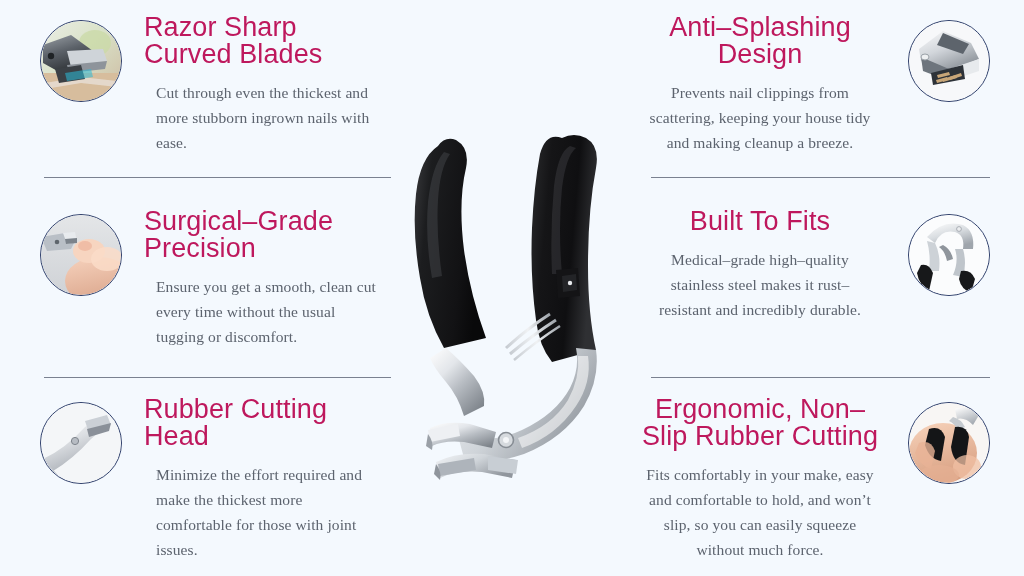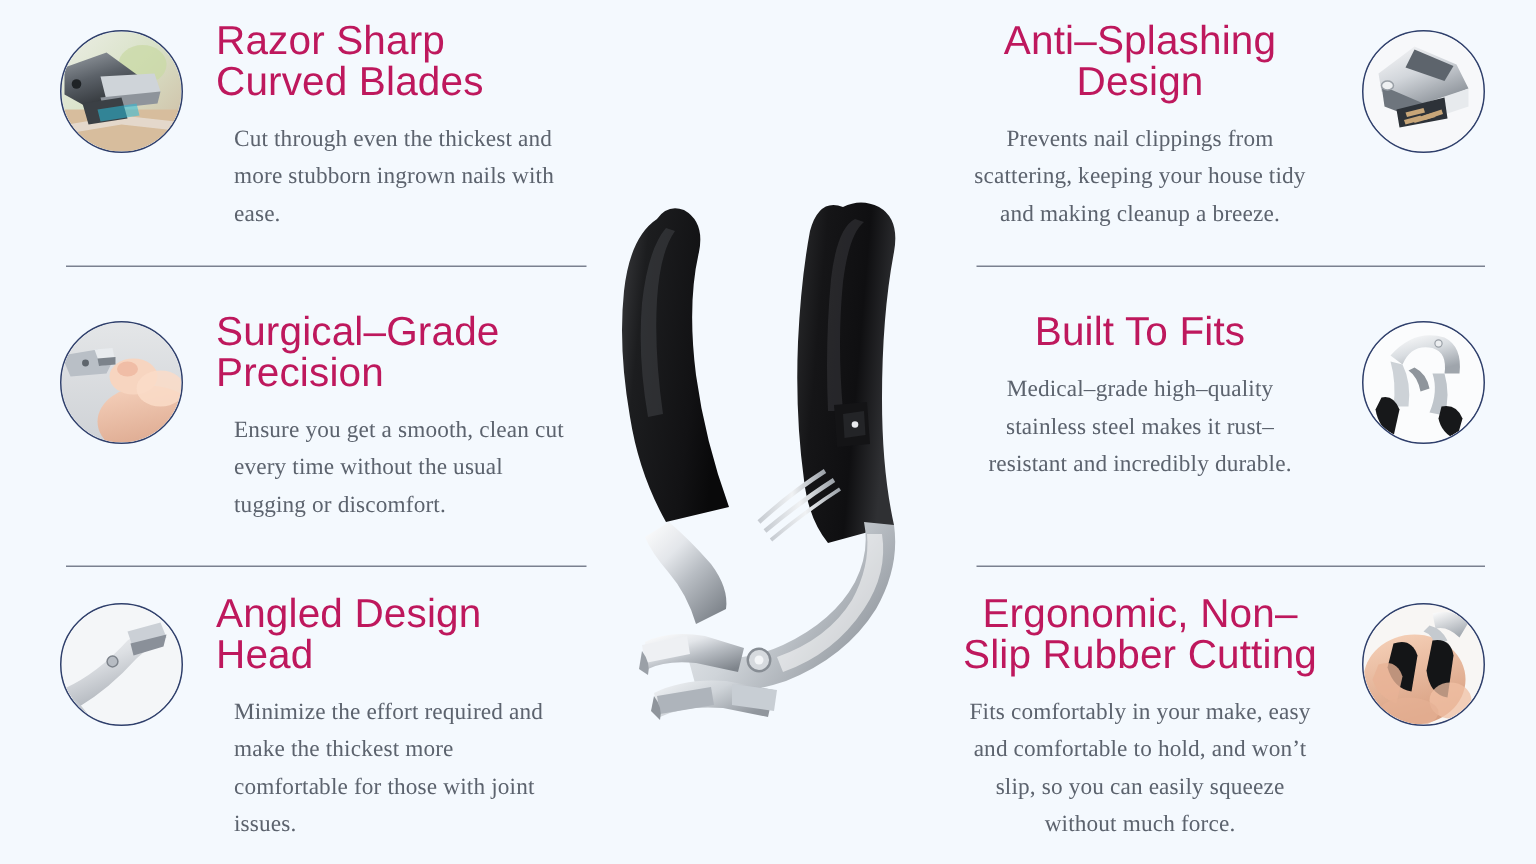--- a/index.html
+++ b/index.html
@@ -201,21 +201,21 @@
             <rect width="80" height="80" fill="#f4f6f8"></rect>
             <path d="M2 56 Q24 46 44 24 L56 16 L64 24 L50 36 Q32 56 12 68 Z" fill="url(#t3m)"></path>
             <path d="M44 18 L66 12 L70 22 L48 30 Z" fill="#cbd0d6"></path>
             <path d="M46 26 L70 20 L68 28 L48 34 Z" fill="#8a9099"></path>
             <circle cx="34" cy="38" r="3.6" fill="#b7bcc3" stroke="#7e848c" stroke-width="1"></circle>
             <path d="M8 62 Q16 70 22 80 L14 80 Q8 70 2 66 Z" fill="#c3c8ce"></path>
           </svg>
         </div>
       </div>
       <div class="ftext">
-        <h3 class="ftitle">Angled Design Head</h3>
+        <h3 class="ftitle">Rubber Cutting Head</h3>
         <p class="fdesc">Minimize the effort required and make the thickest more comfortable for those with joint issues.</p>
       </div>
     </div>
   </div>
 
   <div class="col col-right">
 
     <div class="feature row1">
       <div class="thumb">
         <div class="art">

